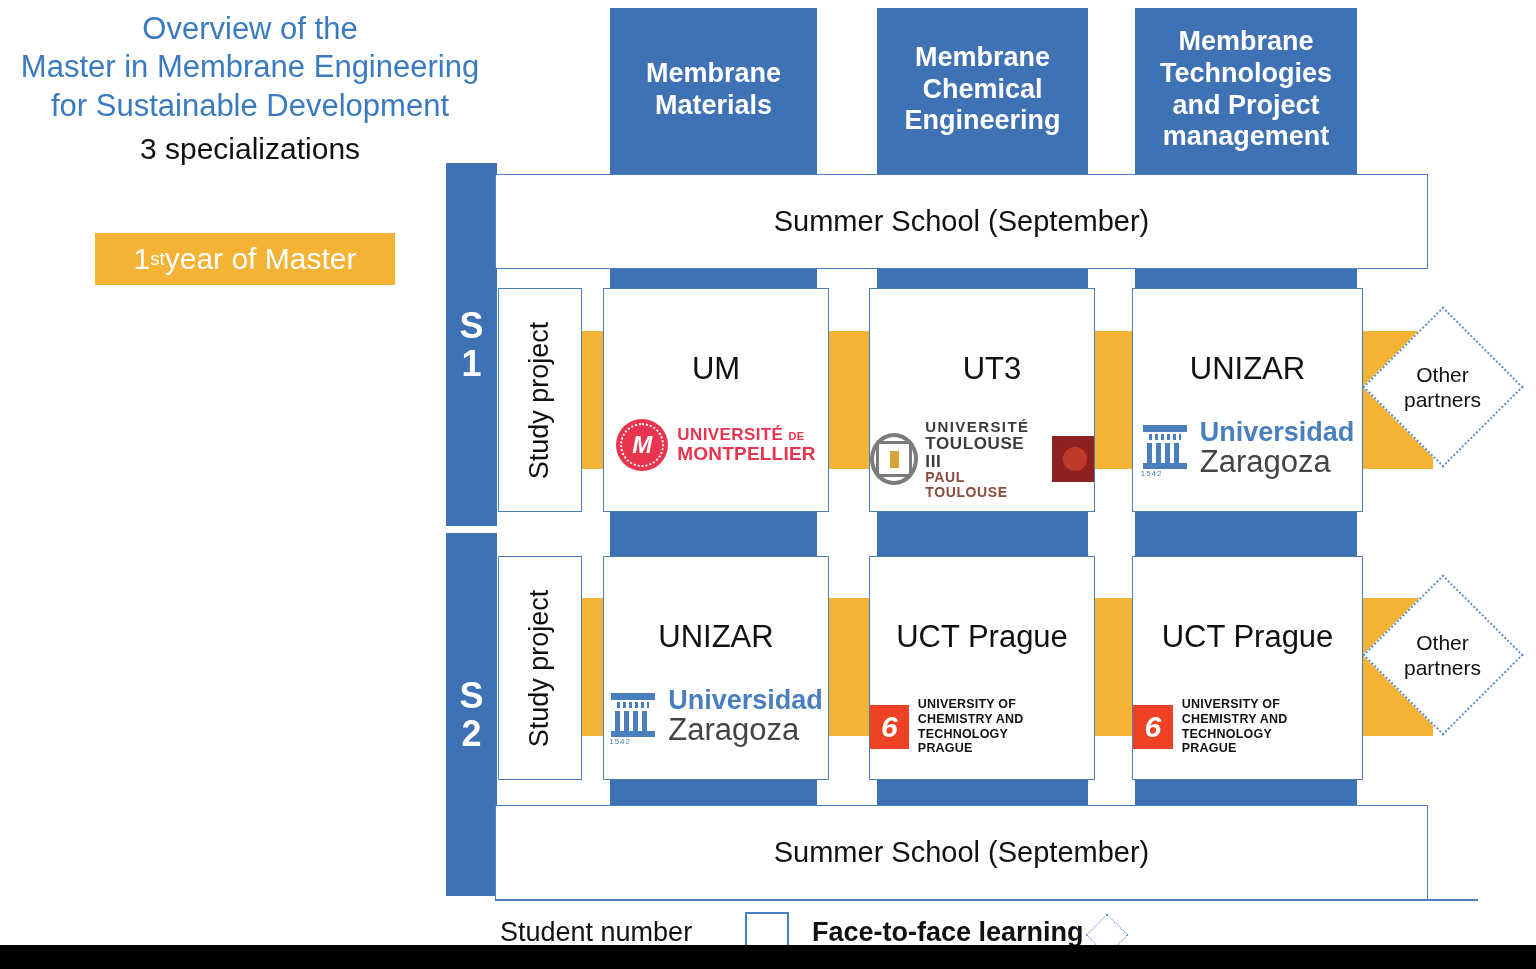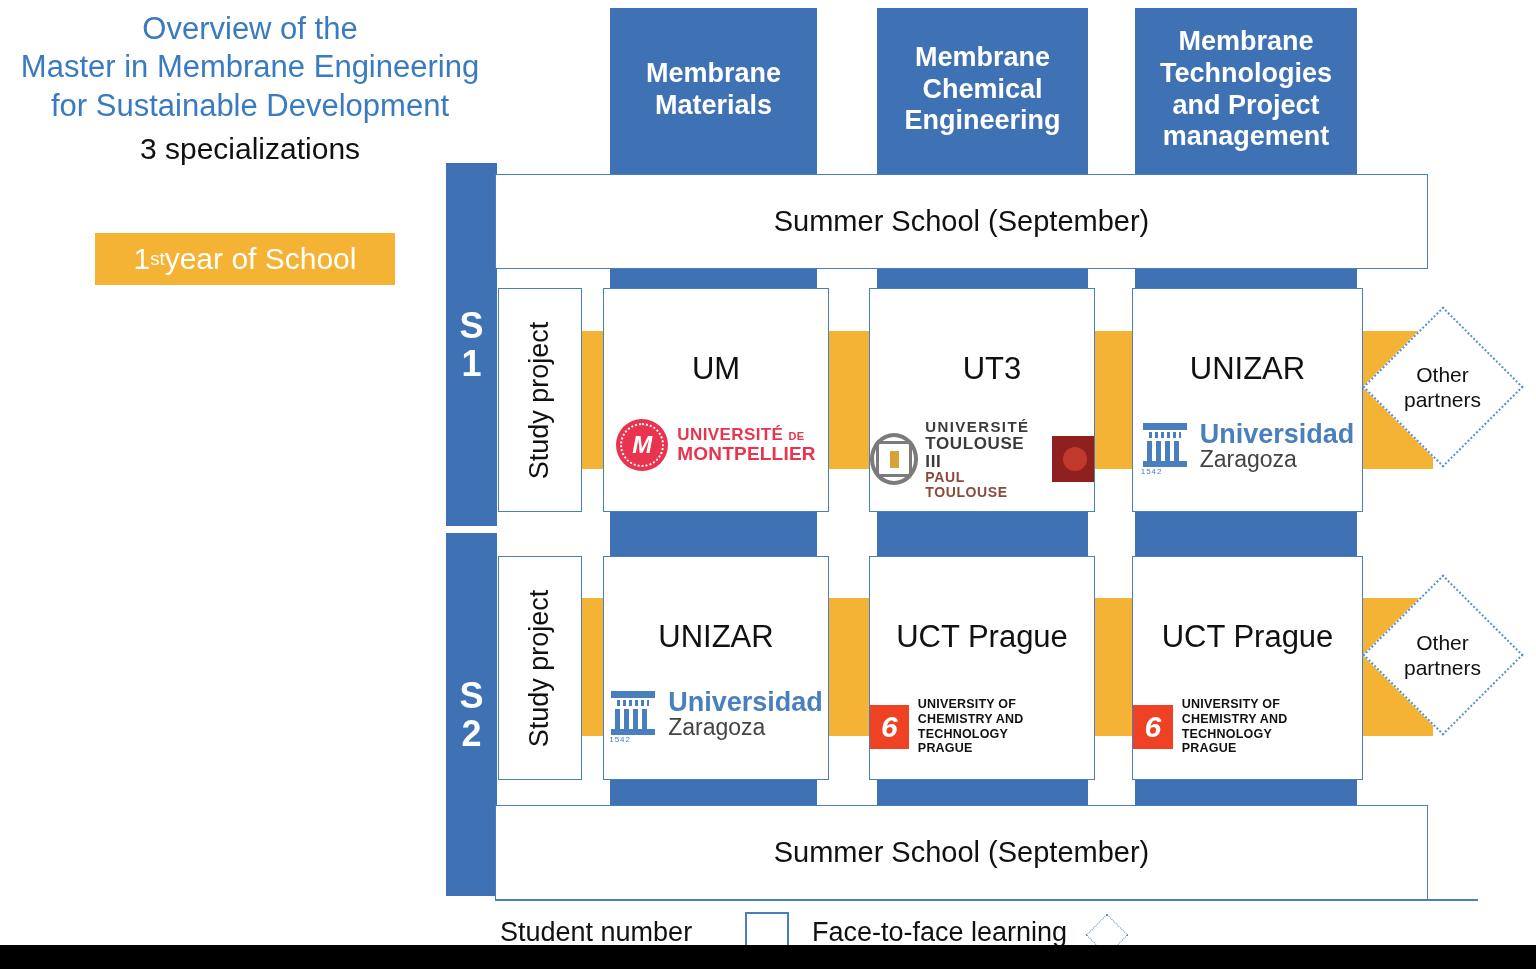--- a/index.html
+++ b/index.html
@@ -156,21 +156,21 @@
   .uz-mark .roof { position:absolute; left:2px; top:4px; width:44px; height:7px; background:#4a7fbd; }
   .uz-mark .dots { position:absolute; left:8px; top:13px; width:32px; height:6px;
                    background: repeating-linear-gradient(to right,#4a7fbd 0 3px,transparent 3px 6px); }
   .uz-mark .body { position:absolute; left:6px; top:22px; width:36px; height:20px;
                    background: repeating-linear-gradient(to right,#4a7fbd 0 5px,transparent 5px 9px); }
   .uz-mark .base { position:absolute; left:2px; top:42px; width:44px; height:6px; background:#4a7fbd; }
   .uz-mark .yr { position:absolute; left:0; top:48px; width:48px; text-align:left;
                  font-size:8px; color:#4a7fbd; letter-spacing:1px; }
   .uz-text { line-height: 1.0; text-align:left; }
   .uz-text .u { font-size: 27px; font-weight: bold; color:#4a7fbd; }
-  .uz-text .z { font-size: 23px; color:#444; }
+  .uz-text .z { font-size: 31px; color:#444; }
 
   .logo-uct { display:flex; align-items:center; gap: 9px; }
   .uct-mark { width: 44px; height: 44px; background:#ef4123;
               display:flex; align-items:center; justify-content:center; }
   .uct-mark .g { color:#fff; font-size:30px; font-weight:600; font-style:italic; line-height:1; }
   .uct-text { line-height: 1.18; color:#111; font-weight: bold; font-size: 12.5px; letter-spacing:.2px; text-align:left;}
 
   
   .diamond {
     background:#fff;
@@ -201,21 +201,21 @@
 
   <div class="abs title">
     <div>Overview of the</div>
     <div>Master in Membrane Engineering</div>
     <div>for Sustainable Development</div>
   </div>
   <div class="abs subtitle">3 specializations</div>
   <div class="abs year-badge">
     <span>1</span>
       <sup>st</sup>
-      <span> year of School</span>
+      <span> year of Master</span>
   </div>
 
   <div class="abs spec-head" style="left:610px; top:8px; width:207px; height:163px;">
     <span style="white-space:pre-line">Membrane
 Materials</span>
   </div>
   <div class="abs spec-head" style="left:877px; top:8px; width:211px; height:163px;">
     <span style="white-space:pre-line">Membrane
 Chemical
 Engineering</span>
@@ -379,17 +379,17 @@
   </div>
 
   <div class="abs wbox summer" style="left:495px; top:805px; width:933px; height:95px;">
     <span>Summer School (September)</span>
   </div>
 
   <div class="abs legend-line" style="left:495px; top:899px; width:983px;"></div>
 
   <div class="abs legend-text" style="left:500px; top:917px;">Student number</div>
   <div class="abs legend-sq" style="left:745px; top:912px;"></div>
-  <div class="abs legend-text" style="left:812px; top:917px;">Face-to-face learning</div>
+  <div class="abs legend-text" style="left:812px; top:917px;font-weight:bold;">Face-to-face learning</div>
   <div class="abs legend-dia" style="left:1092px; top:920px;"></div>
 
   <div class="abs bottom-black"></div>
 </div>
 
 </body></html>

